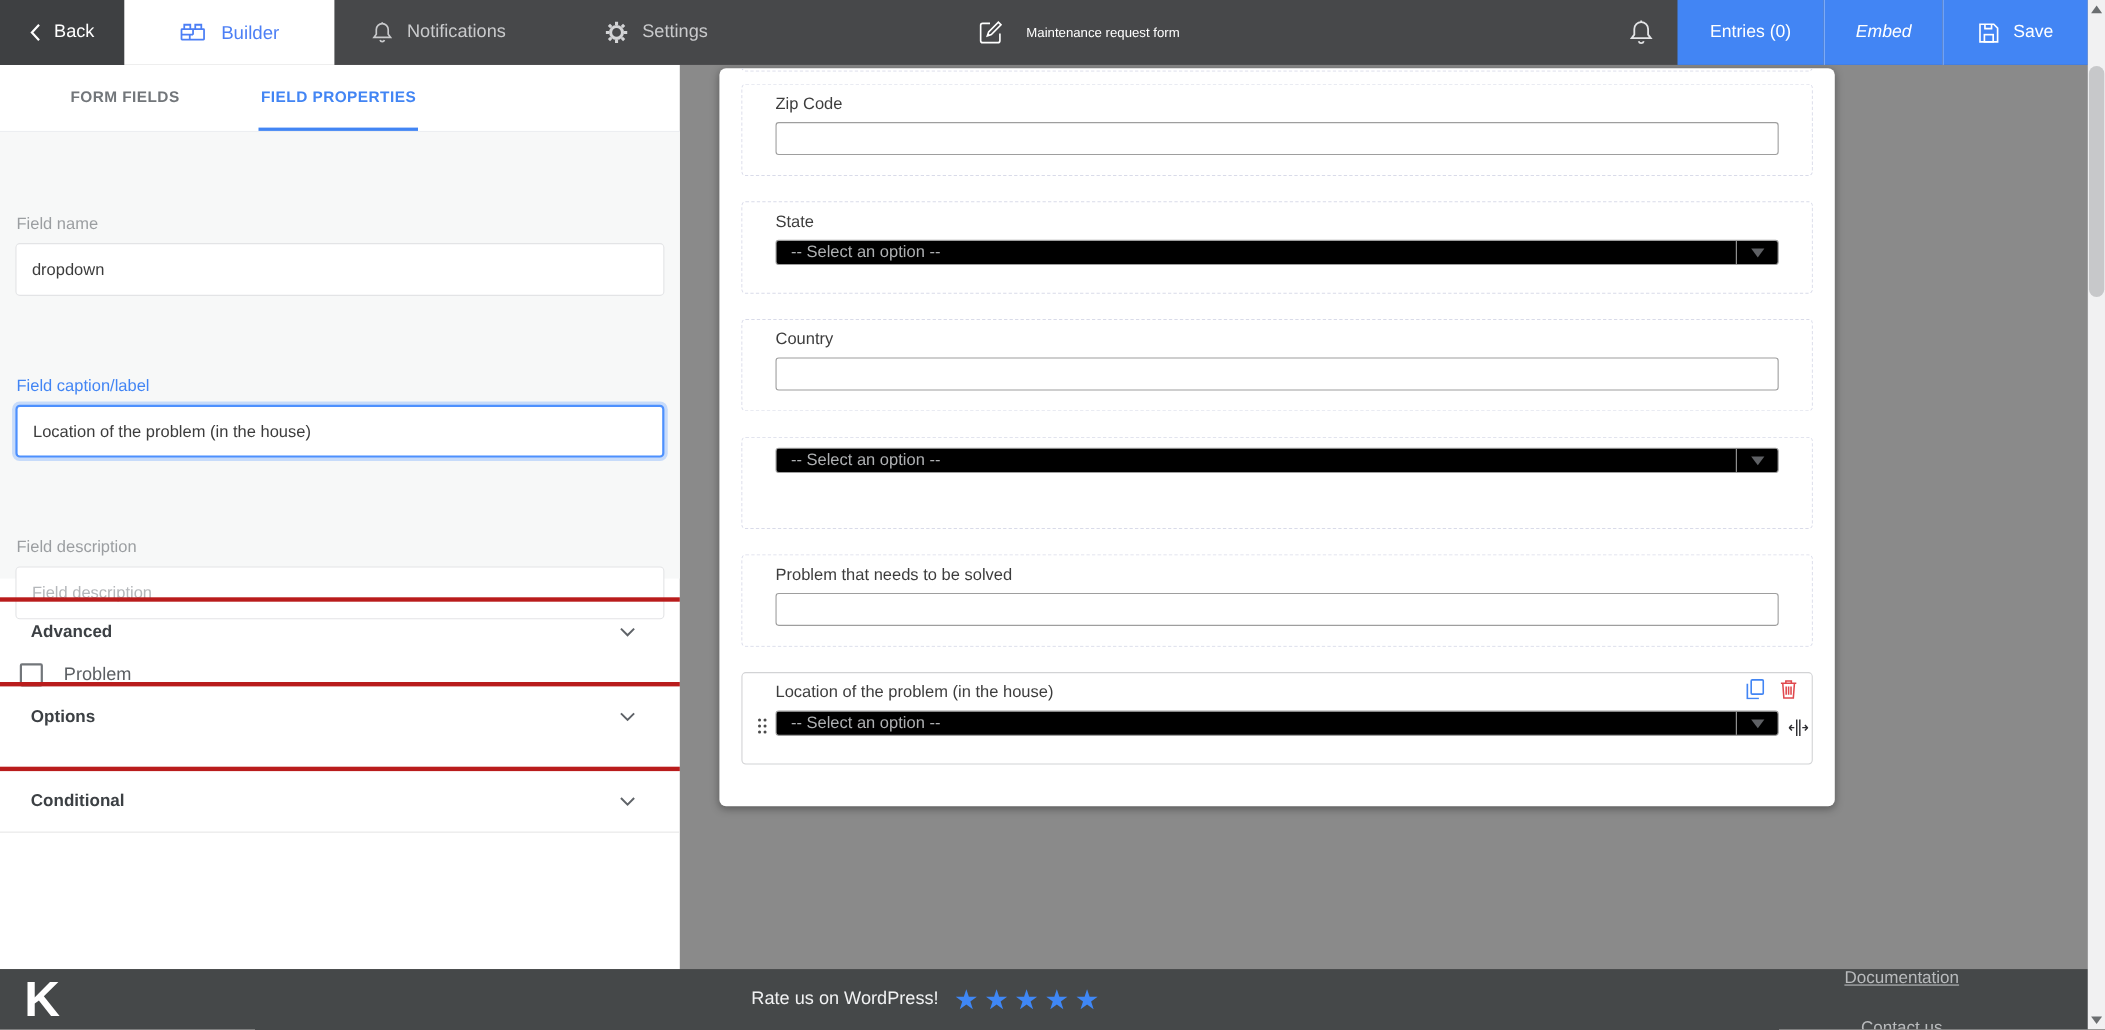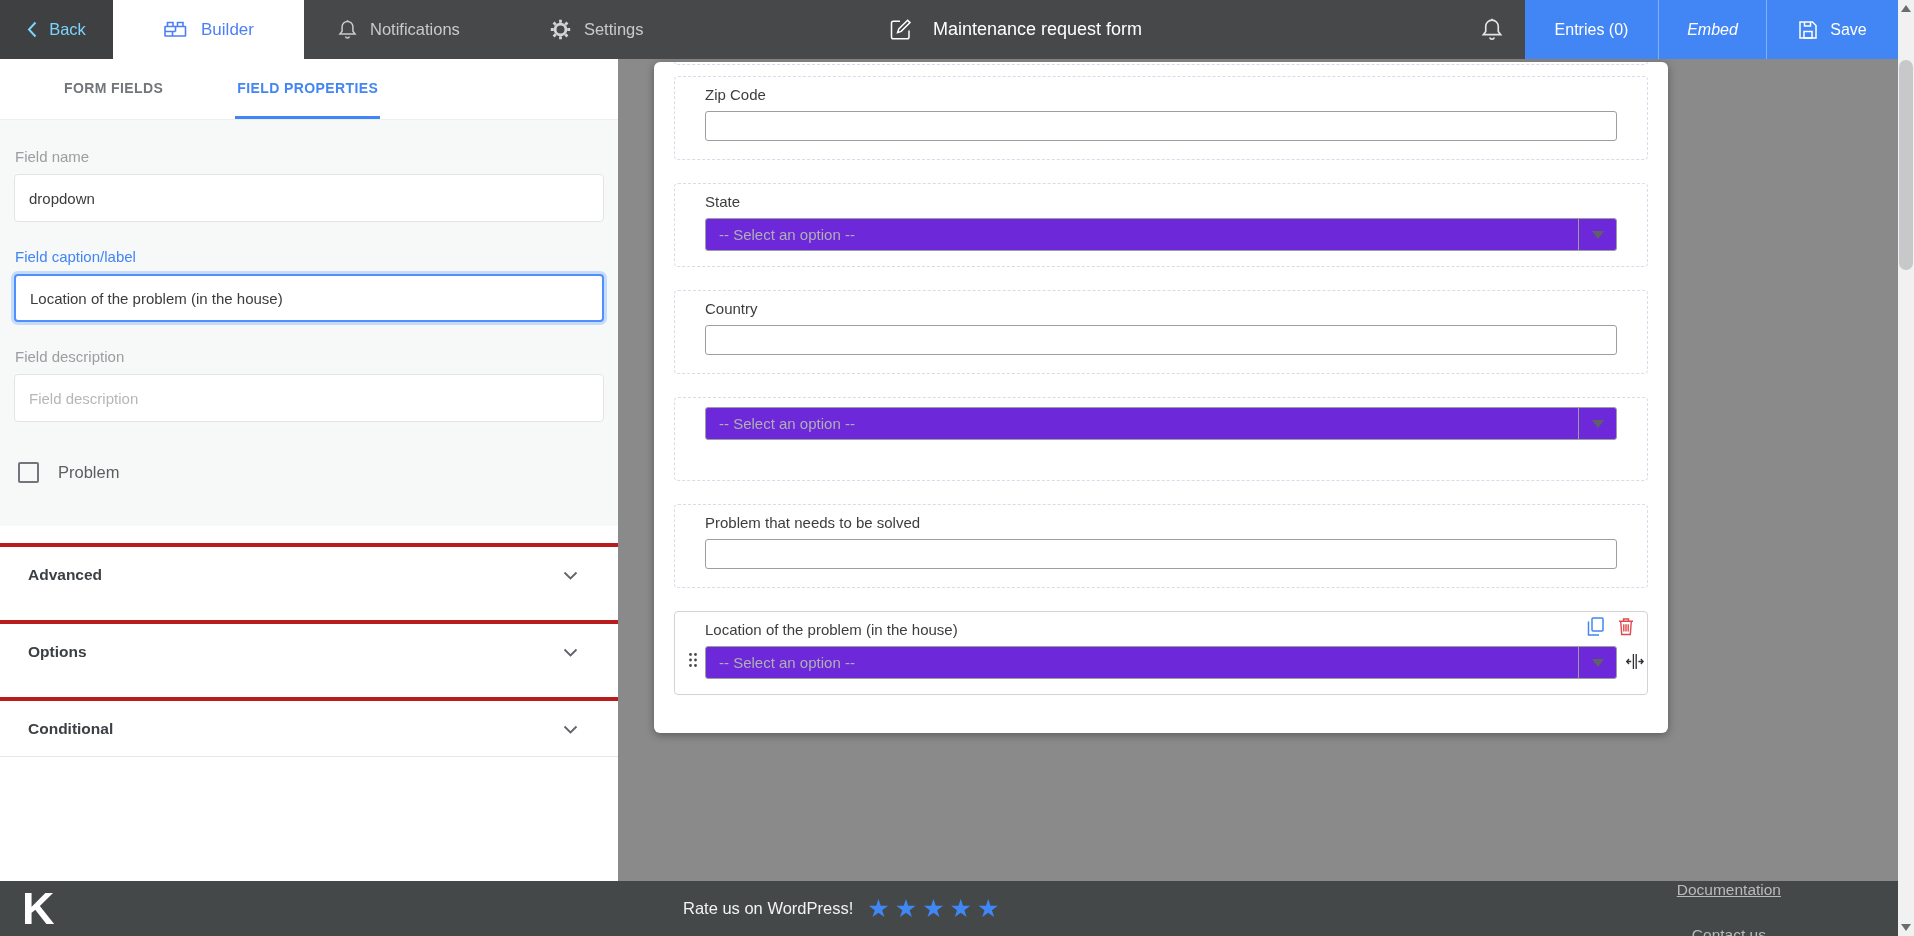--- a/index.html
+++ b/index.html
@@ -4,29 +4,29 @@
 <style>
   * { margin:0; padding:0; box-sizing:border-box; }
   html,body { width:1914px; height:936px; }
   body { font-family:"Liberation Sans", sans-serif; background:#8a8a8a; overflow:hidden; }
 
   .app { position:relative; width:1914px; height:936px; overflow:hidden; background:var(--canvas-bg,#8a8a8a); }
 
   
   .topbar { position:absolute; top:0; left:0; width:1898px; height:59px;
             background:var(--topbar-bg,#47484a); display:flex; align-items:stretch; z-index:5; }
-  .tb-back { width:113px; background:#3e4042; color:#7dd3fc; display:flex; align-items:center;
+  .tb-back { width:113px; background:#3e4042; color:#ffffff; display:flex; align-items:center;
              justify-content:center; gap:12px; font-size:16.5px; cursor:pointer; }
   .tb-tab-active { width:191px; background:#ffffff; color:#4c7ff5; display:flex; align-items:center;
                    justify-content:center; gap:13px; font-size:17px; cursor:pointer; }
   .tb-item { display:flex; align-items:center; gap:13px; color:#c9cacc; font-size:16.5px;
              padding:0 34px; cursor:pointer; }
   .tb-item.settings { margin-left:22px; }
   .tb-title { position:absolute; left:889px; top:0; height:59px; display:flex; align-items:center;
-              gap:21px; color:#ffffff; font-size:18px; }
+              gap:21px; color:#ffffff; font-size:12px; }
   .tb-right { margin-left:auto; display:flex; align-items:stretch; }
   .tb-bell { display:flex; align-items:center; padding:0 22px; color:#e3e4e6; cursor:pointer; }
   .tb-btn { background:var(--accent,#4285f4); color:#ffffff; font-size:16px; display:flex;
             align-items:center; justify-content:center; gap:12px; cursor:pointer; }
   .tb-btn + .tb-btn { border-left:1px solid rgba(255,255,255,0.35); }
   .tb-btn.entries { width:133px; }
   .tb-btn.embed { width:108px;font-style:italic; }
   .tb-btn.save { width:132px; }
 
   
@@ -38,21 +38,21 @@
   .sb-tab.active { color:var(--accent,#4285f4); border-bottom-color:var(--accent,#4285f4); }
 
   .sb-section-head { position:relative; display:flex; align-items:center; padding:0 28px;
                      font-size:15.5px; font-weight:700; color:#3c4044; cursor:pointer; }
   .sb-section-head .chev { position:absolute; right:40px; top:50%; transform:translateY(-50%); }
   .sb-head-general { height:75px; }
   .sb-head-row { height:60px; border-top:4px solid #b91c1c;margin-top:17px; }
   .sb-head-row:last-of-type { border-bottom:1px solid #e7e7e7; }
 
   .sb-panel { background:#f7f8f8; height:406px; padding:28px 14px 0 14px; }
-  .sb-label { font-size:15px; color:#9b9ea1; margin-bottom:9px; padding-left:1px; }
+  .sb-label { font-size:15px; color:#9b9ea1; margin-bottom:9px; padding-left:1px;margin-top:47px; }
   .sb-label.blue { color:var(--accent,#4285f4); }
   .sb-input { width:100%; height:48px; background:#ffffff; border:1px solid #e3e4e6; border-radius:4px;
               font-family:"Liberation Sans",sans-serif; font-size:15px; color:#3c3c3c; padding:0 14px; outline:none; }
   .sb-input::placeholder { color:#b4b7ba; }
   .sb-input.focused { border:2px solid #4d90fe; box-shadow:0 0 0 3px rgba(77,144,254,0.28); }
   .sb-gap { height:26px; }
   .sb-required { display:flex; align-items:center; gap:19px; margin-top:40px; padding-left:4px; }
   .sb-checkbox { width:21px; height:21px; border:2px solid #72767a; border-radius:2px; background:transparent; cursor:pointer; }
   .sb-required-label { font-size:16.5px; color:#5b5f63; }
 
@@ -61,22 +61,22 @@
   .form-panel { position:absolute; left:36px; top:3px; width:1014px; height:671px; background:#ffffff;
                 border-radius:6px; box-shadow:0 2px 8px rgba(0,0,0,0.35); overflow:hidden; padding:0 20px; }
   .field-block { position:relative; height:84px; border:1px dashed #d9dbe9; border-radius:4px;
                  padding:9px 30px; margin-top:23px; cursor:pointer; }
   .field-block.cut { margin-top:-81px; }
   .field-block.first { margin-top:11px; }
   .field-block.selected { border:1px solid #d2d3d5; }
   .fb-label { font-size:15px; color:#3d3d3d; margin-bottom:8px; }
   .fb-input { width:100%; height:30px; border:1px solid #9e9e9e; border-radius:3px; background:#fff;
               font-family:"Liberation Sans",sans-serif; font-size:15px; color:#3d3d3d; padding:0 12px; outline:none; }
-  .fb-select { position:relative; width:100%; height:33px; border:1px solid #9e9e9e; border-radius:3px;
-               background:#6d28d9; display:flex; align-items:center; cursor:pointer; }
+  .fb-select { position:relative; width:100%; height:23px; border:1px solid #9e9e9e; border-radius:3px;
+               background:#000000; display:flex; align-items:center; cursor:pointer; }
   .fb-select-ph { font-size:15px; color:#aeb0b2; padding-left:13px; }
   .fb-select-arrowbox { position:absolute; right:0; top:0; bottom:0; width:38px; border-left:1px solid #9e9e9e;
                         display:flex; align-items:center; justify-content:center; }
   .fb-arrow-tri { width:0; height:0; border-left:6px solid transparent; border-right:6px solid transparent;
                   border-top:8px solid #5f6165; }
   .fb-icons { position:absolute; top:5px; right:13px; display:flex; gap:14px; align-items:center; }
   .fb-icons .ic { cursor:pointer; display:flex; }
   .fb-draghandle { position:absolute; left:13px; top:40px; cursor:grab; display:flex; }
   .fb-resize { position:absolute; right:3px; top:41px; cursor:ew-resize; display:flex; }
 

